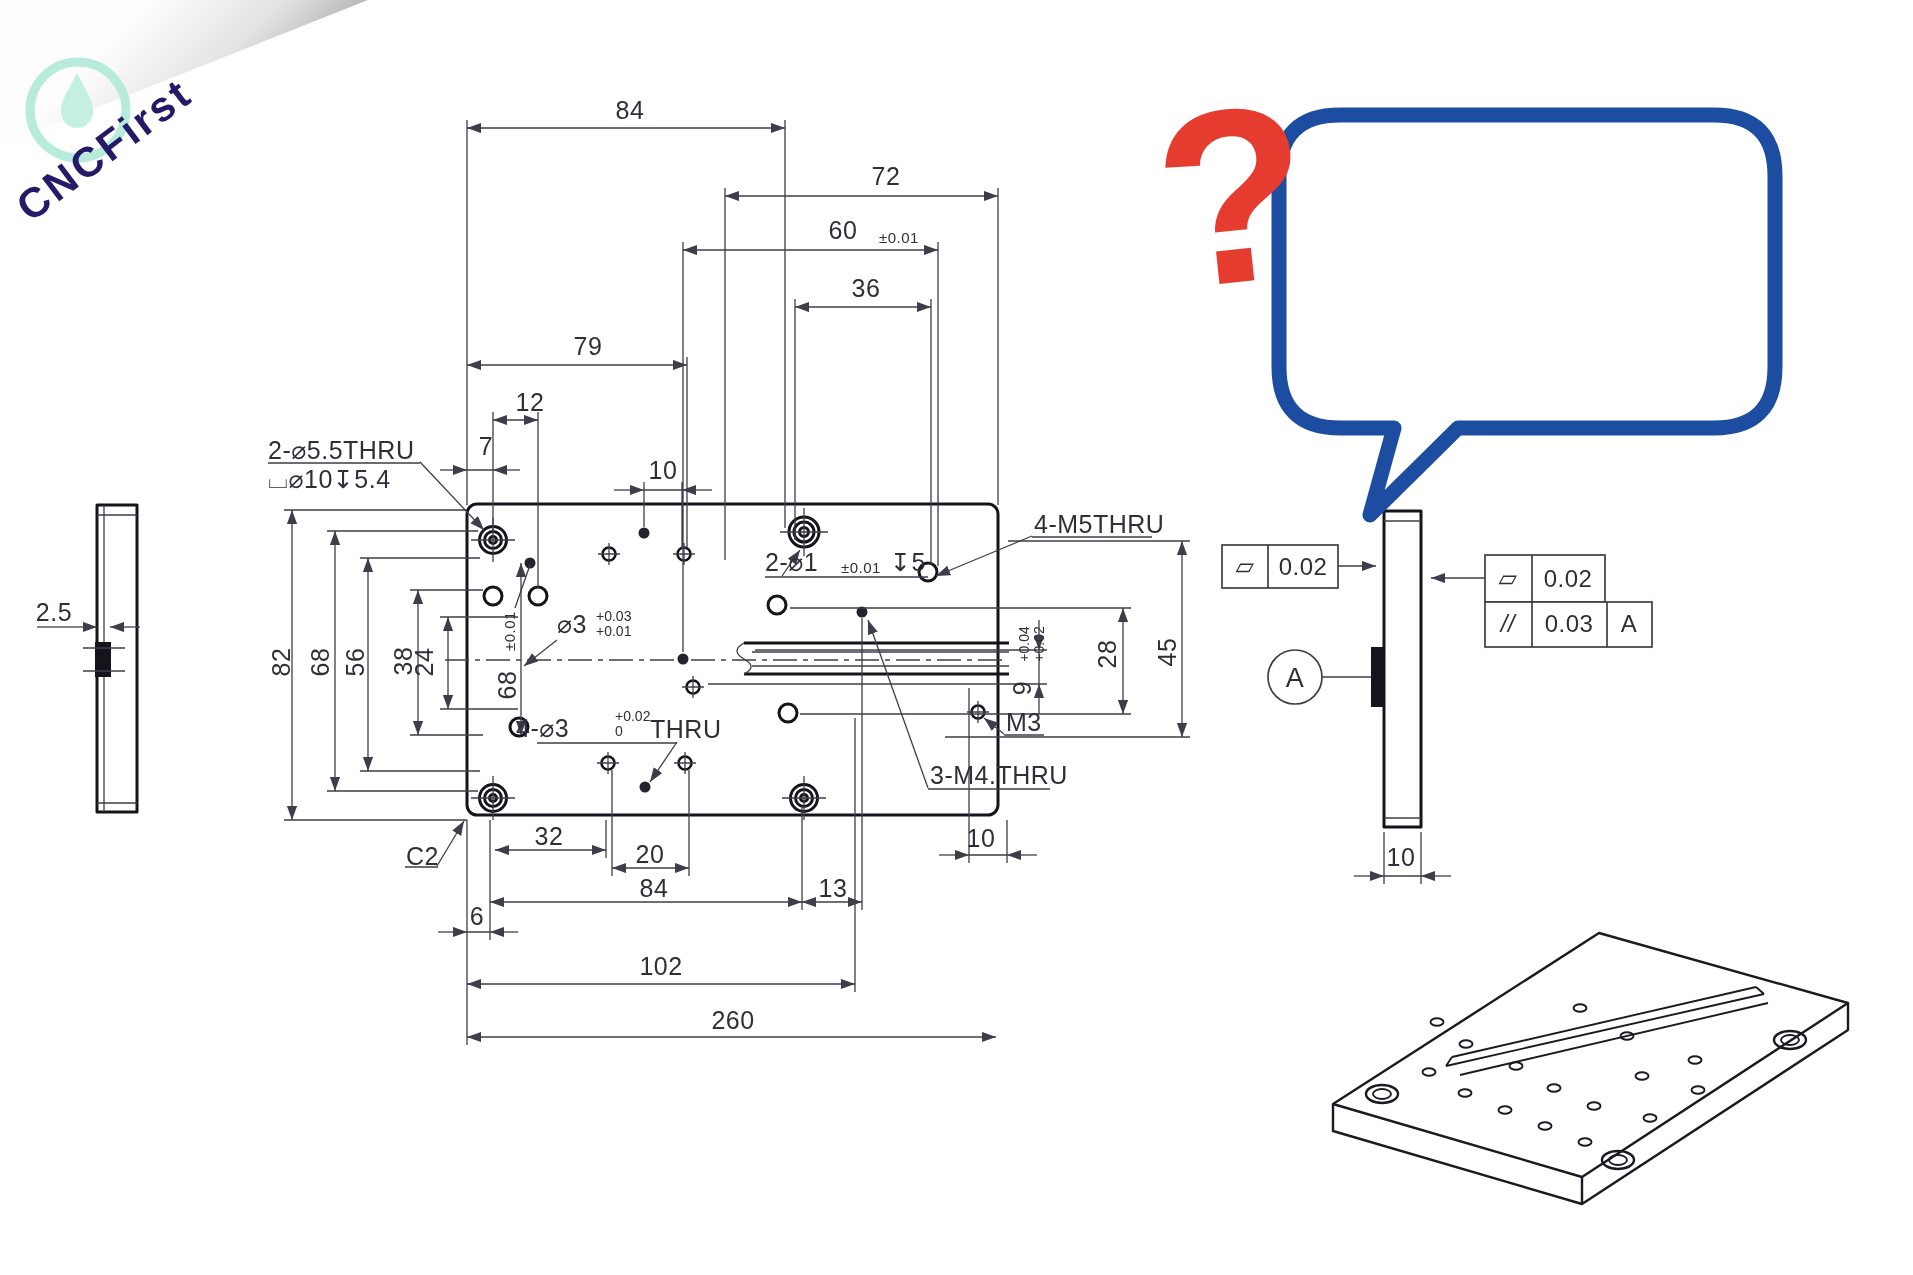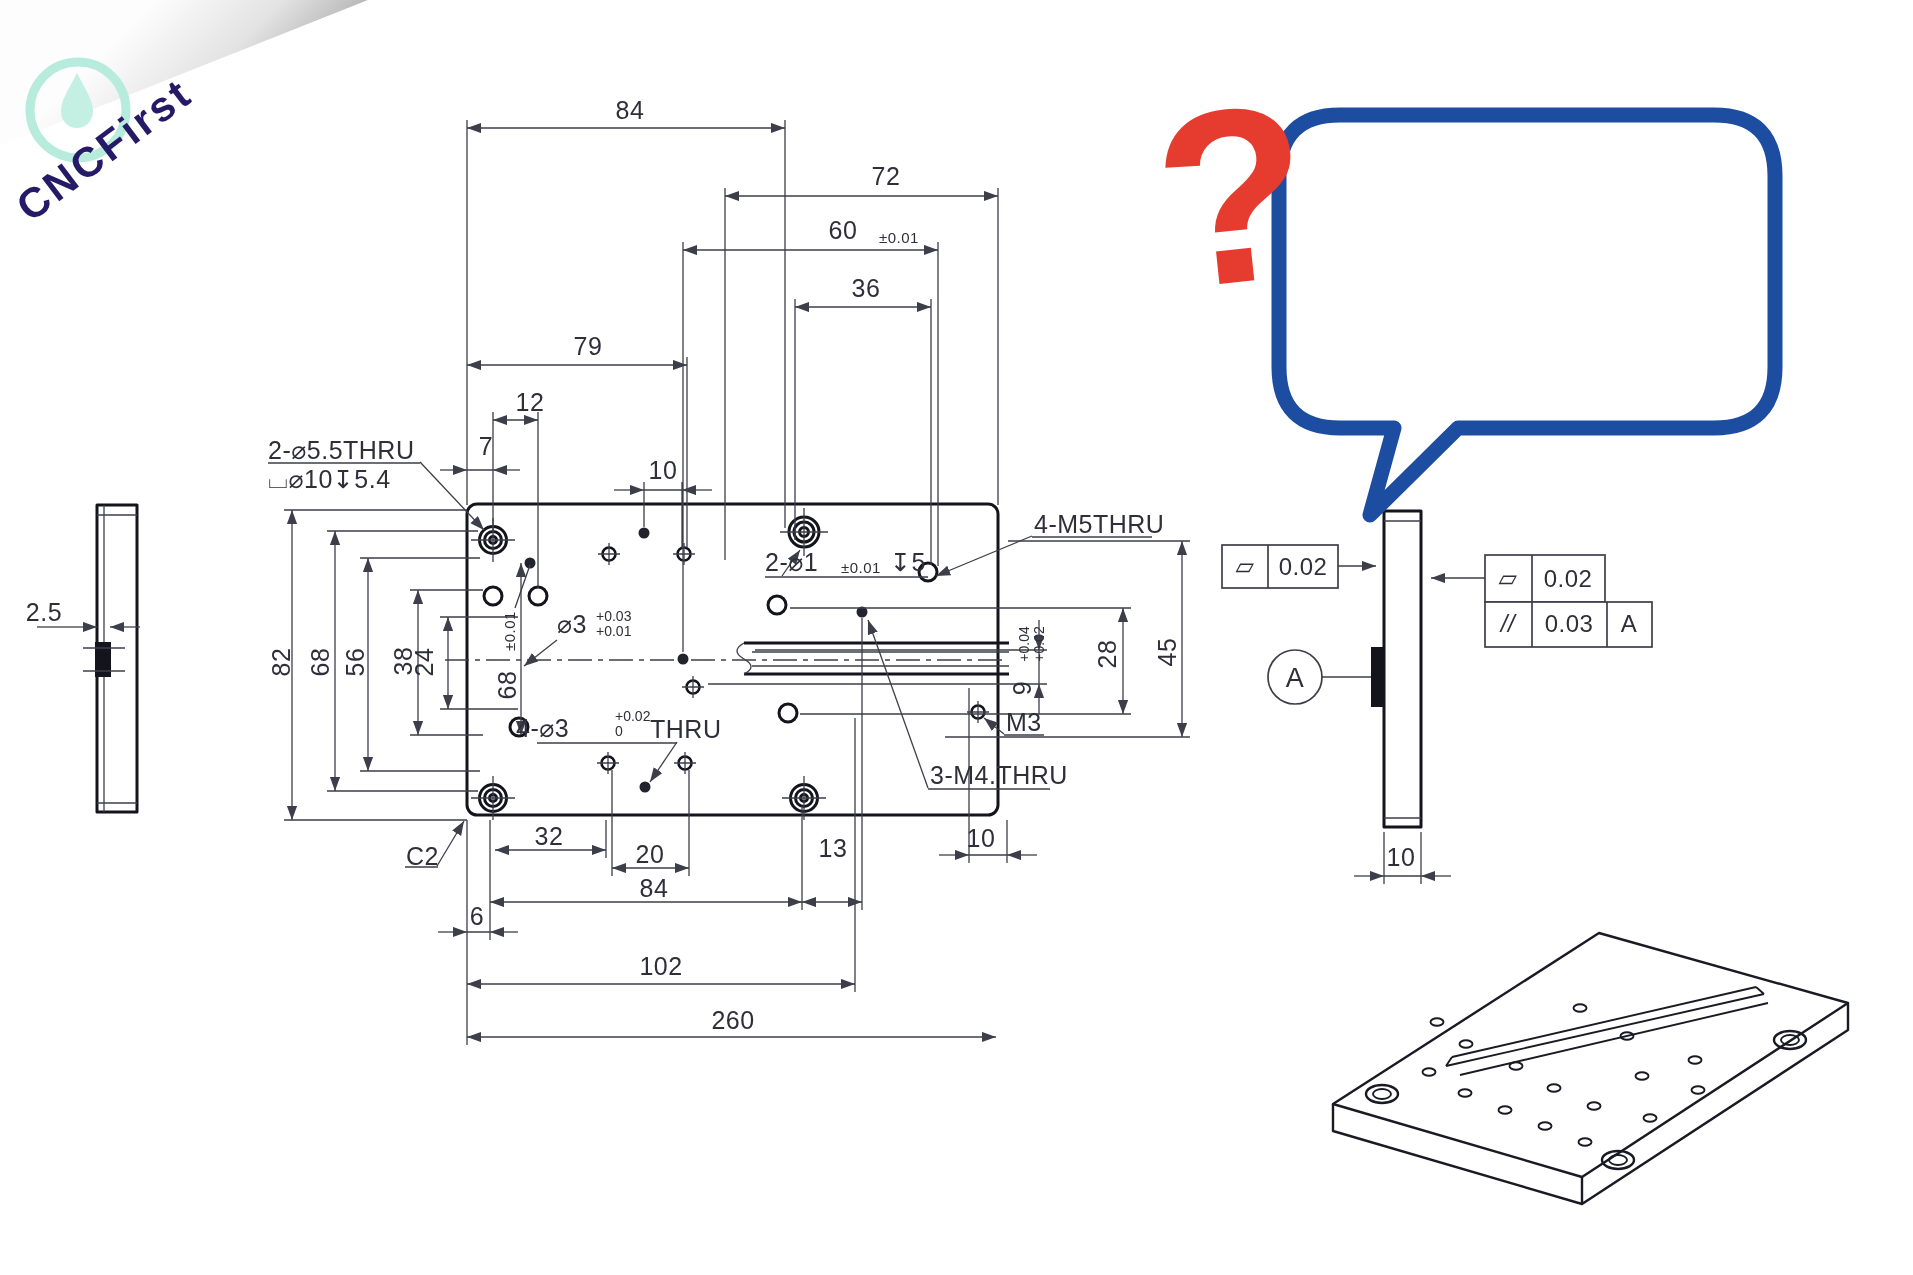--- a/index.html
+++ b/index.html
@@ -312,27 +312,27 @@
   <span class="stack" style="position:absolute;left:615px;top:709px;z-index:2;color:#2f2f3a">
       <span>+0.02</span>
       <span>0</span>
     </span>
   <span class="tl b" style="left:650px;top:729px">THRU</span>
 
   <span class="tl" style="left:406px;top:856px">C2</span>
   <span class="t" style="left:549px;top:836px">32</span>
   <span class="t" style="left:650px;top:854px">20</span>
   <span class="t" style="left:654px;top:888px">84</span>
-  <span class="t" style="left:833px;top:848px">13</span>
+  <span class="t" style="left:833px;top:888px">13</span>
   <span class="t" style="left:981px;top:838px">10</span>
   <span class="t" style="left:477px;top:916px">6</span>
   <span class="t" style="left:661px;top:966px">102</span>
   <span class="t" style="left:733px;top:1020px">260</span>
 
-  <span class="t" style="left:44px;top:612px">2.5</span>
+  <span class="t" style="left:54px;top:612px">2.5</span>
 
   <span class="t fcfT" style="left:1245px;top:566px">▱</span>
   <span class="t fcfT" style="left:1303px;top:567px">0.02</span>
   <span class="t fcfT" style="left:1508px;top:578px">▱</span>
   <span class="t fcfT" style="left:1568px;top:579px">0.02</span>
   <span class="t fcfT" style="left:1508px;top:624px;font-style:italic">//</span>
   <span class="t fcfT" style="left:1569px;top:624px">0.03</span>
   <span class="t fcfT" style="left:1629px;top:624px">A</span>
   <span class="t" style="left:1295px;top:678px;font-size:27px">A</span>
   <span class="t" style="left:1401px;top:857px">10</span>

